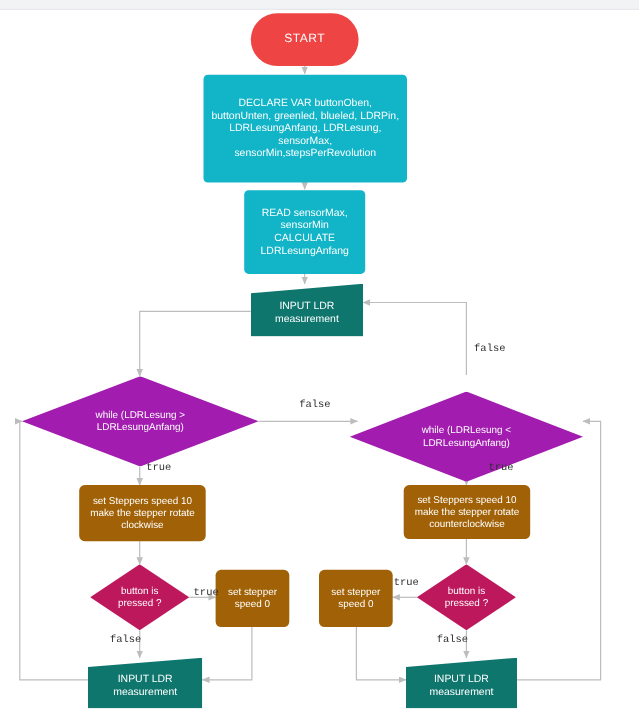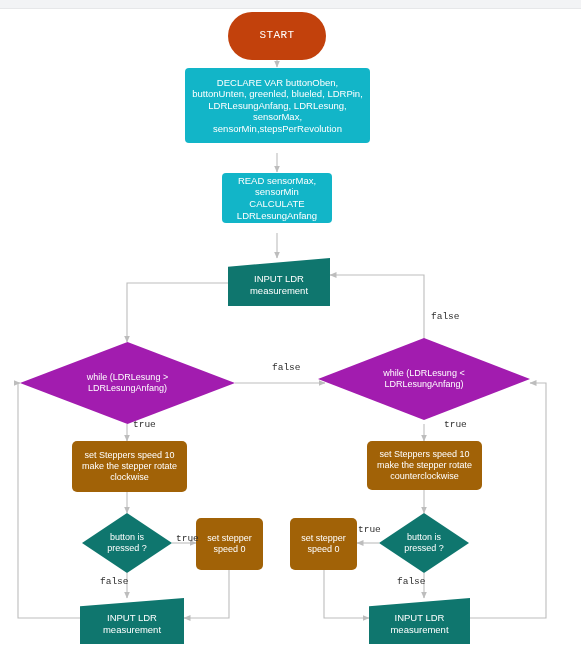--- a/index.html
+++ b/index.html
@@ -38,25 +38,24 @@
     display: flex;
     align-items: center;
     justify-content: center;
     text-align: center;
     color: #ffffff;
     line-height: 1.22;
     white-space: pre-line;
     z-index: 3;
   }
   .terminator {
-    background: #c2410c;
+    background: #ef4444;
     border-radius: 26px;
     font-size: 11px;
     letter-spacing: 0.4px;
-    font-family: Liberation Mono, monospace;
   }
   .process-teal {
     background: #12b5c8;
     border-radius: 4px;
     font-size: 9.5px;
   }
   .process-cyan {
     background: #a16207;
     border-radius: 5px;
     font-size: 9px;
@@ -68,21 +67,21 @@
   .io-top {
     
     clip-path: polygon(0% 18%, 100% 0%, 100% 100%, 0% 100%);
   }
   .decision-purple {
     background: #a21caf;
     clip-path: polygon(50% 0%, 100% 50%, 50% 100%, 0% 50%);
     font-size: 9px;
   }
   .decision-cyan {
-    background: #0f766e;
+    background: #be185d;
     clip-path: polygon(50% 0%, 100% 50%, 50% 100%, 0% 50%);
     font-size: 9px;
   }
   .edge-label {
     position: absolute;
     font-size: 9.5px;
     color: #2f2f2f;
     z-index: 4;
     white-space: nowrap;
     font-family: Liberation Mono, monospace;
@@ -139,38 +138,38 @@
 
     <path class="edge-line" d="M324,570 L324,618 L369,618" marker-end="url(#arrow)"></path>
 
     <path class="edge-line" d="M80,618 L18,618 L18,383 L20,383" marker-end="url(#arrow)"></path>
 
     <path class="edge-line" d="M470,618 L546,618 L546,383 L530,383" marker-end="url(#arrow)"></path>
   </svg>
 
   <div class="node terminator" style="left:228px; top:12px; width:98px; height:48px;">START</div>
 
-  <div class="node process-teal" style="left:185px; top:68px; width:185px; height:75px; padding:4px 5px;">DECLARE VAR  buttonOben,
+  <div class="node process-teal" style="left:185px; top:68px; width:185px; height:98px; padding:4px 5px;">DECLARE VAR  buttonOben,
 buttonUnten, greenled, blueled, LDRPin,
 LDRLesungAnfang, LDRLesung,
 sensorMax,
 sensorMin,stepsPerRevolution</div>
 
-  <div class="node process-teal" style="left:222px; top:173px; width:110px; height:50px; padding:3px;">READ sensorMax,
+  <div class="node process-teal" style="left:222px; top:173px; width:110px; height:76px; padding:3px;">READ sensorMax,
 sensorMin
 CALCULATE
 LDRLesungAnfang</div>
 
   <div class="node io-shape io-top" style="left:228px; top:258px; width:102px; height:48px; padding-top:6px;">INPUT LDR
 measurement</div>
 
   <div class="node decision-purple" style="left:20px; top:342px; width:215px; height:82px;">while (LDRLesung &gt;
 LDRLesungAnfang)</div>
 
-  <div class="node decision-purple" style="left:318px; top:338px; width:212px; height:82px;">while (LDRLesung &lt;
+  <div class="node decision-purple" style="left:318px; top:356px; width:212px; height:82px;">while (LDRLesung &lt;
 LDRLesungAnfang)</div>
 
   <div class="node process-cyan" style="left:72px; top:441px; width:115px; height:51px; padding:3px;">set Steppers speed 10
 make the stepper rotate
 clockwise</div>
 
   <div class="node process-cyan" style="left:367px; top:441px; width:115px; height:49px; padding:3px;">set Steppers speed 10
 make the stepper rotate
 counterclockwise</div>
 

